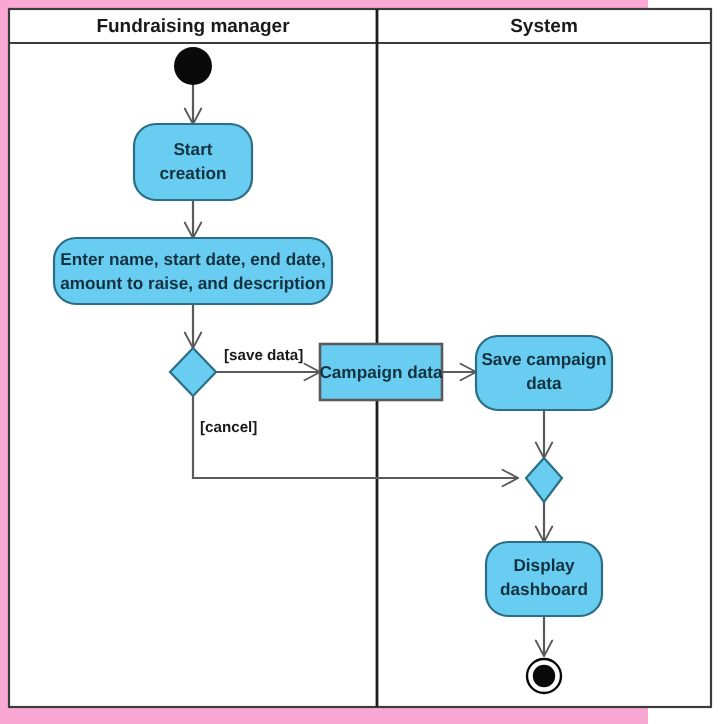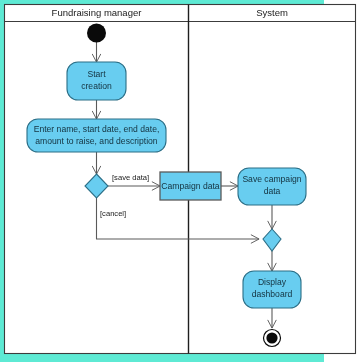--- a/index.html
+++ b/index.html
@@ -10,21 +10,22 @@
   body {
     width: 360px;
     height: 362px;
     font-family: "Liberation Sans", sans-serif;
     overflow: hidden;
   }
   #canvas {
     position: relative;
     width: 324px;
     height: 362px;
-    background: #5eead4;
+    background: #f9a8d4;
+    font-weight: bold;
   }
   svg#diagram {
     position: absolute;
     left: 0;
     top: 0;
     width: 360px;
     height: 362px;
     display: block;
   }
   .lane-header-text {

